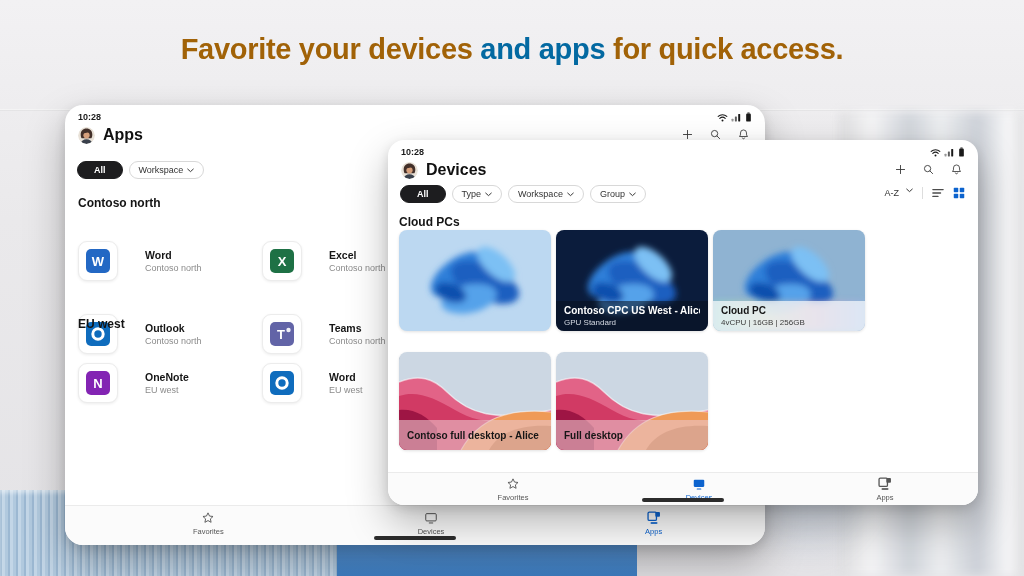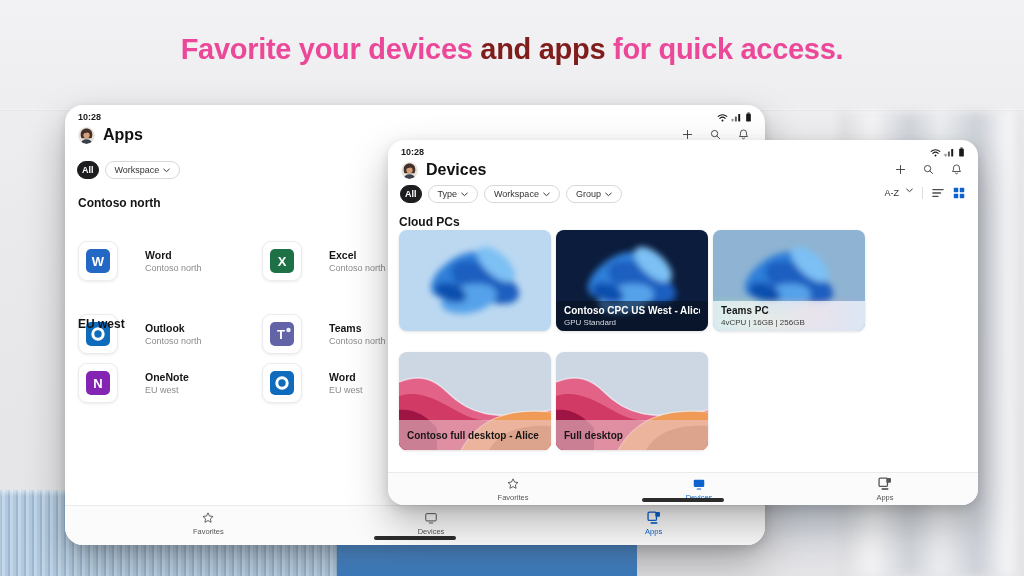--- a/index.html
+++ b/index.html
@@ -18,41 +18,41 @@
     background:linear-gradient(180deg,#5b98da,#3e80c5);}
   .bg-curtain{position:absolute;right:0;top:112px;width:185px;height:464px;
     background:linear-gradient(90deg,#dcdcde 0%,#f7f7f8 18%,#ccd1d8 38%,#eef0f2 55%,#c7ccd4 75%,#fbfbfc 92%,#d8d9db 100%);
     filter:blur(5px);opacity:.85;}
   .bg-glow{position:absolute;right:120px;top:250px;width:190px;height:320px;
     background:radial-gradient(closest-side,rgba(150,182,216,.55),rgba(150,182,216,0));
     filter:blur(8px);}
   
   .headline{position:absolute;top:33px;left:0;width:100%;text-align:center;
     font-size:29px;font-weight:bold;letter-spacing:-.3px;}
-  .headline .dark{color:#ec4899;}
-  .headline .light{color:#7f1d1d;}
+  .headline .dark{color:#a16207;}
+  .headline .light{color:#0369a1;}
   
   .win{position:absolute;background:#fff;
     box-shadow:0 18px 40px rgba(0,0,0,.28),0 4px 12px rgba(0,0,0,.12);}
   .win-apps{left:65px;top:105px;width:700px;height:440px;border-radius:18px;z-index:2;}
   .win-devices{left:388px;top:140px;width:590px;height:365px;border-radius:16px;z-index:3;}
   .statusbar{position:absolute;top:7px;left:13px;right:13px;display:flex;
     justify-content:space-between;align-items:center;font-size:9px;font-weight:bold;color:#1a1a1a;}
   .sicons{display:flex;gap:3px;align-items:center;color:#1a1a1a;}
   .whead{position:absolute;top:21px;left:13px;display:flex;align-items:center;gap:8px;}
   .avatar{width:17px;height:17px;border-radius:50%;overflow:hidden;flex:0 0 auto;}
   .wtitle{font-size:16px;font-weight:bold;color:#101010;}
   .wactions{position:absolute;top:23px;right:15px;display:flex;gap:15px;color:#3d3d3d;}
   .wactions svg{width:13px;height:13px;display:block;cursor:pointer;}
   .chips{position:absolute;left:12px;display:flex;gap:6px;align-items:center;}
   .win-apps .chips{top:56px;}
   .win-devices .chips{top:45px;}
   .chip{display:flex;align-items:center;gap:4px;height:18px;padding:0 9px;border-radius:10px;
     border:1px solid #d8d8d8;background:#fff;font-size:9px;color:#333;cursor:pointer;}
-  .chip.dark{background:#1d1d1f;color:#fff;border-color:#1d1d1f;padding:0 4px;font-weight:bold;}
+  .chip.dark{background:#1d1d1f;color:#fff;border-color:#1d1d1f;padding:0 16px;font-weight:bold;}
   .chip svg{width:7px;height:5px;}
   .tools{position:absolute;right:13px;top:47px;display:flex;align-items:center;gap:9px;
     font-size:9px;color:#333;}
   .tools svg{width:12px;height:12px;display:block;}
   .divider{width:1px;height:12px;background:#ddd;}
   .icon-blue{color:#0c63ce;}
   .icon-gray{color:#4c4c4c;}
   .section-title{position:absolute;left:13px;font-size:12px;font-weight:bold;color:#141414;}
   .win-devices .section-title{left:11px;}
   
@@ -458,21 +458,21 @@
         <div class="card-name">Contoso CPC US West - Alice</div>
         <div class="card-specs">GPU Standard</div>
       </div>
     </div>
     <div class="card steel">
       <svg class="cardbg" viewBox="0 0 152 100" preserveAspectRatio="xMidYMid slice">
           <use href="#sym-bloom"></use>
         </svg>
       <div class="rainbow"></div>
       <div class="card-label">
-        <div class="card-name">Teams PC</div>
+        <div class="card-name">Cloud PC</div>
         <div class="card-specs">4vCPU | 16GB | 256GB</div>
       </div>
     </div>
   </div>
 
   <div class="section-title" style="top:213px">Contoso north</div>
   <div class="cards row2" style="top:212px">
     <div class="card wave">
       <svg class="cardbg" viewBox="0 0 152 98" preserveAspectRatio="none">
           <use href="#sym-waves"></use>

